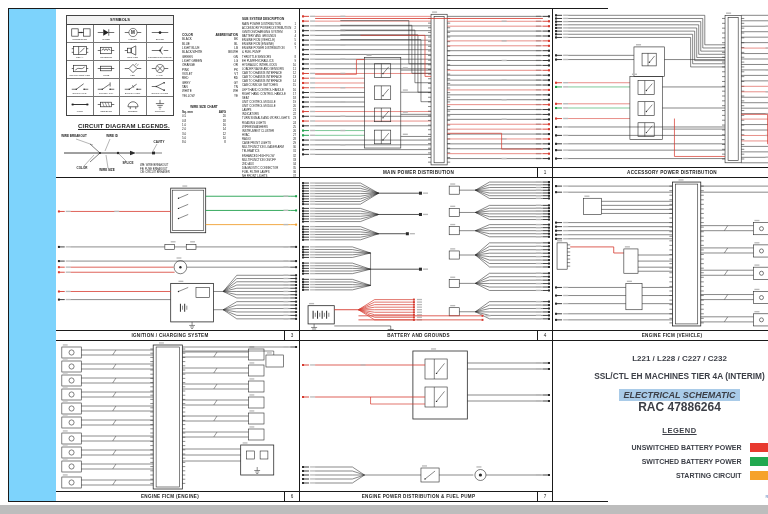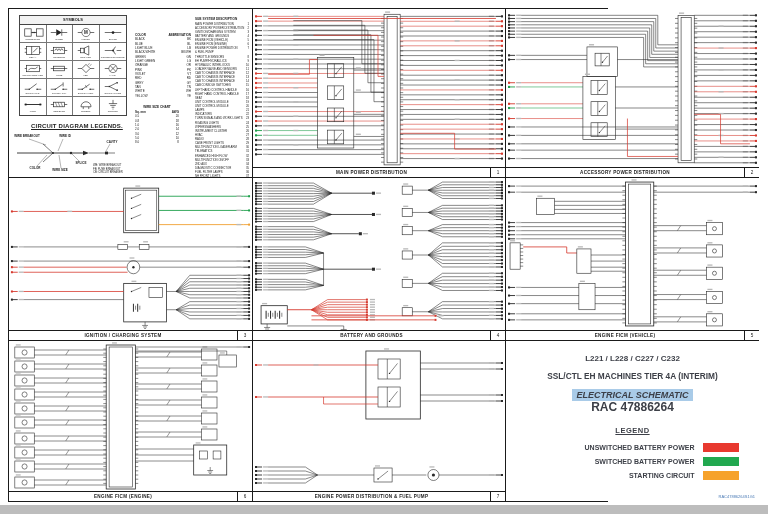--- a/index.html
+++ b/index.html
@@ -1,17 +1,17 @@
 <!DOCTYPE html>
 <html><head>
 <meta charset="utf-8">
 <style>
   html,body{margin:0;padding:0;}
   body{width:768px;height:514px;background:#ffffff;font-family:"Liberation Sans",sans-serif;position:relative;overflow:hidden;}
-  #sheet{position:absolute;left:8px;top:8px;width:600px;height:494px;border:1px solid #1a1a1a;box-sizing:border-box;display:grid;grid-template-columns:244px 253px 253px;grid-template-rows:169px 163px 160px;background:#7dd3fc;}
+  #sheet{position:absolute;left:8px;top:8px;width:600px;height:494px;border:1px solid #1a1a1a;box-sizing:border-box;display:grid;grid-template-columns:244px 253px 253px;grid-template-rows:169px 163px 160px;background:#7dd3fc;padding-left:47px;}
   .panel{position:relative;border-right:1px solid #1a1a1a;border-bottom:1px solid #1a1a1a;box-sizing:border-box;background:#fff;overflow:hidden;}
   .panel.lastcol{border-right:none;}
   .panel.lastrow{border-bottom:none;}
   .schem{position:absolute;left:0;top:0;width:100%;height:calc(100% - 10px);display:block;}
   .ptitle{position:absolute;left:0;right:0;bottom:0;height:10px;border-top:1px solid #1a1a1a;display:flex;align-items:stretch;box-sizing:border-box;background:#fff;}
   .ptitle .t{flex:1;text-align:center;font-size:4.6px;font-weight:bold;color:#222;letter-spacing:.3px;align-self:center;}
   .ptitle .n{width:14px;border-left:1px solid #1a1a1a;display:flex;align-items:center;justify-content:center;font-size:4.6px;color:#222;}
   
   .symtable{position:absolute;left:10px;top:6px;width:108px;border:1px solid #444;box-sizing:border-box;}
   .symhead{height:8px;line-height:8px;text-align:center;font-size:4px;font-weight:bold;color:#222;border-bottom:1px solid #444;background:#f2f2f2;}

